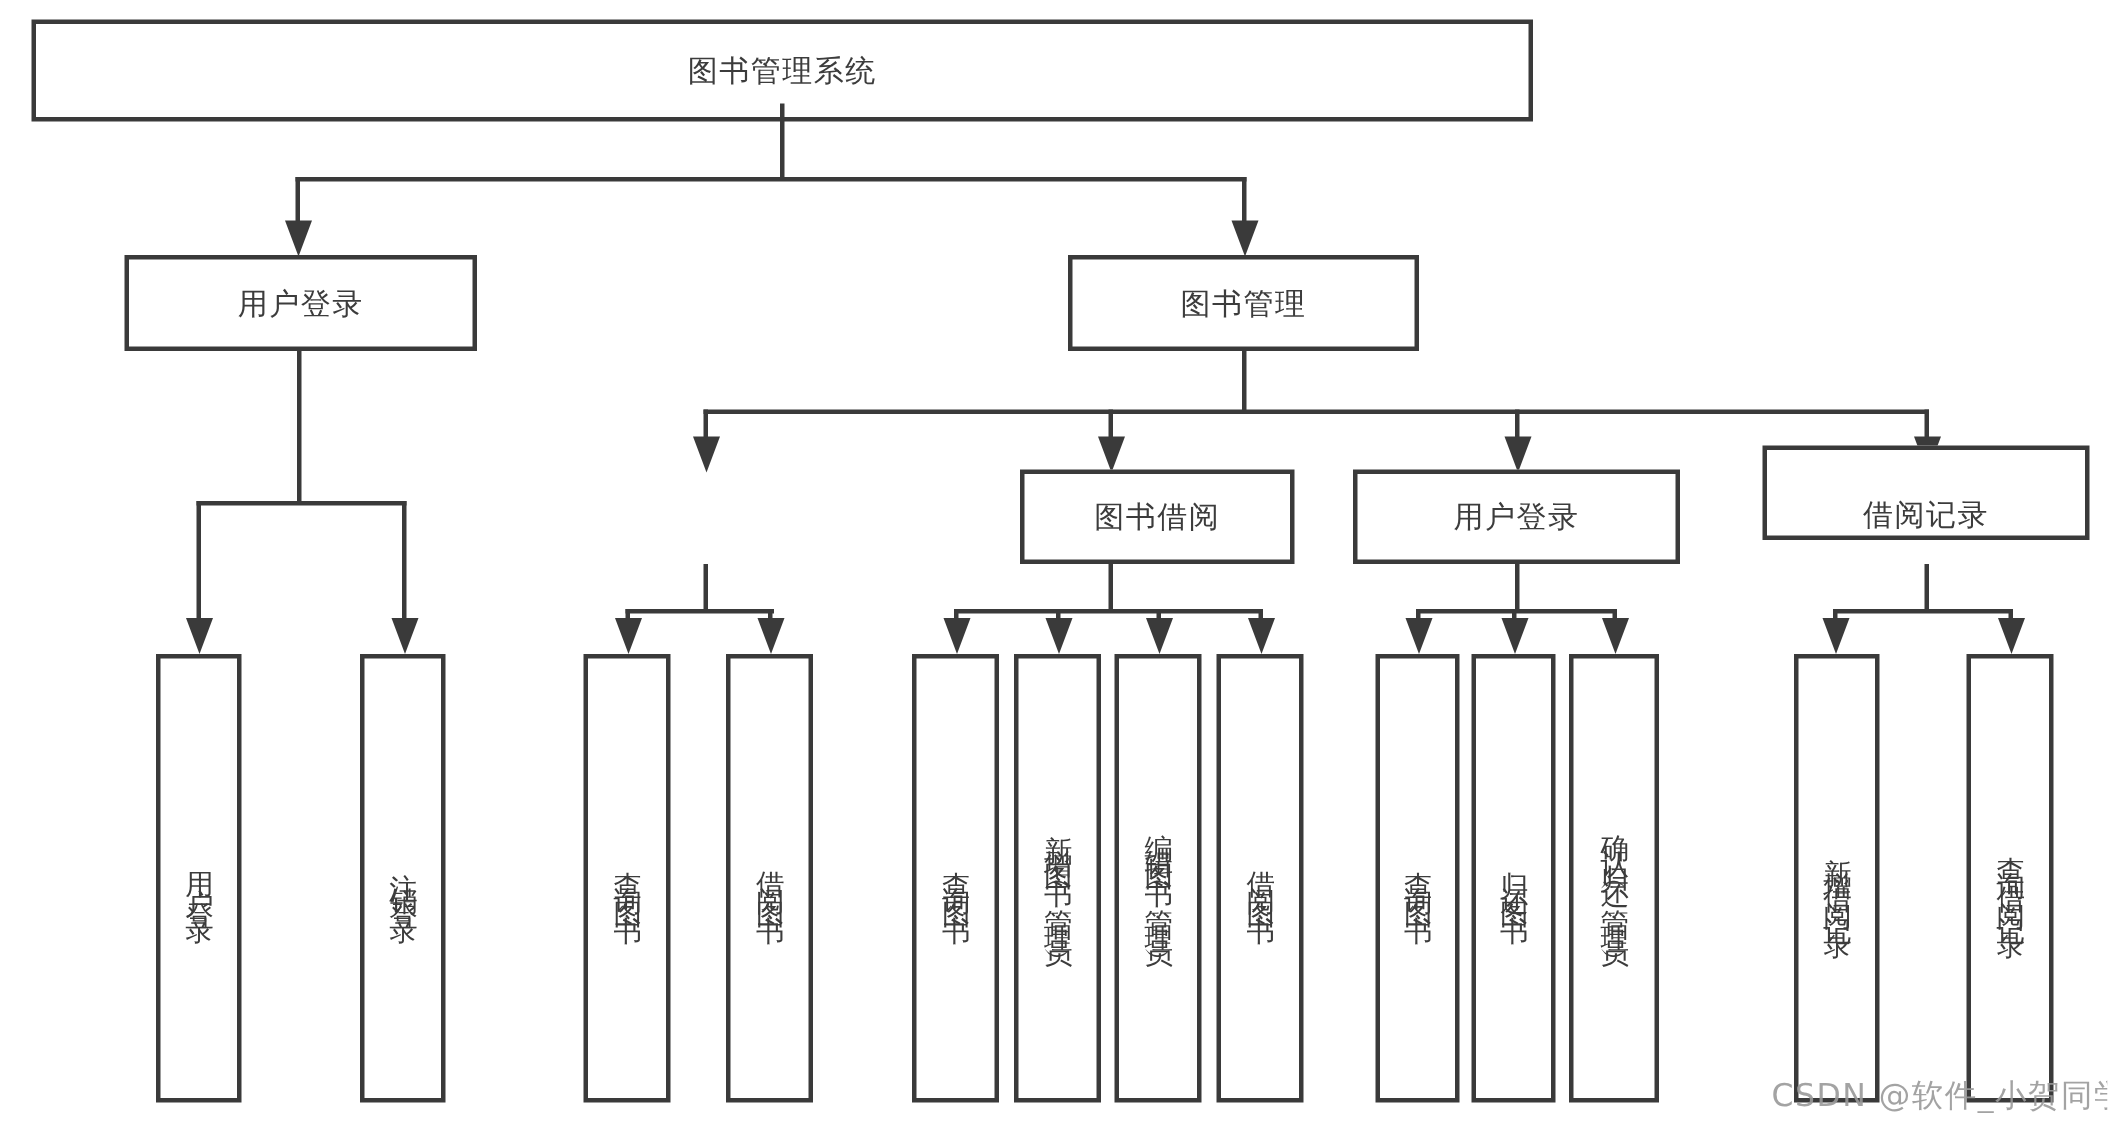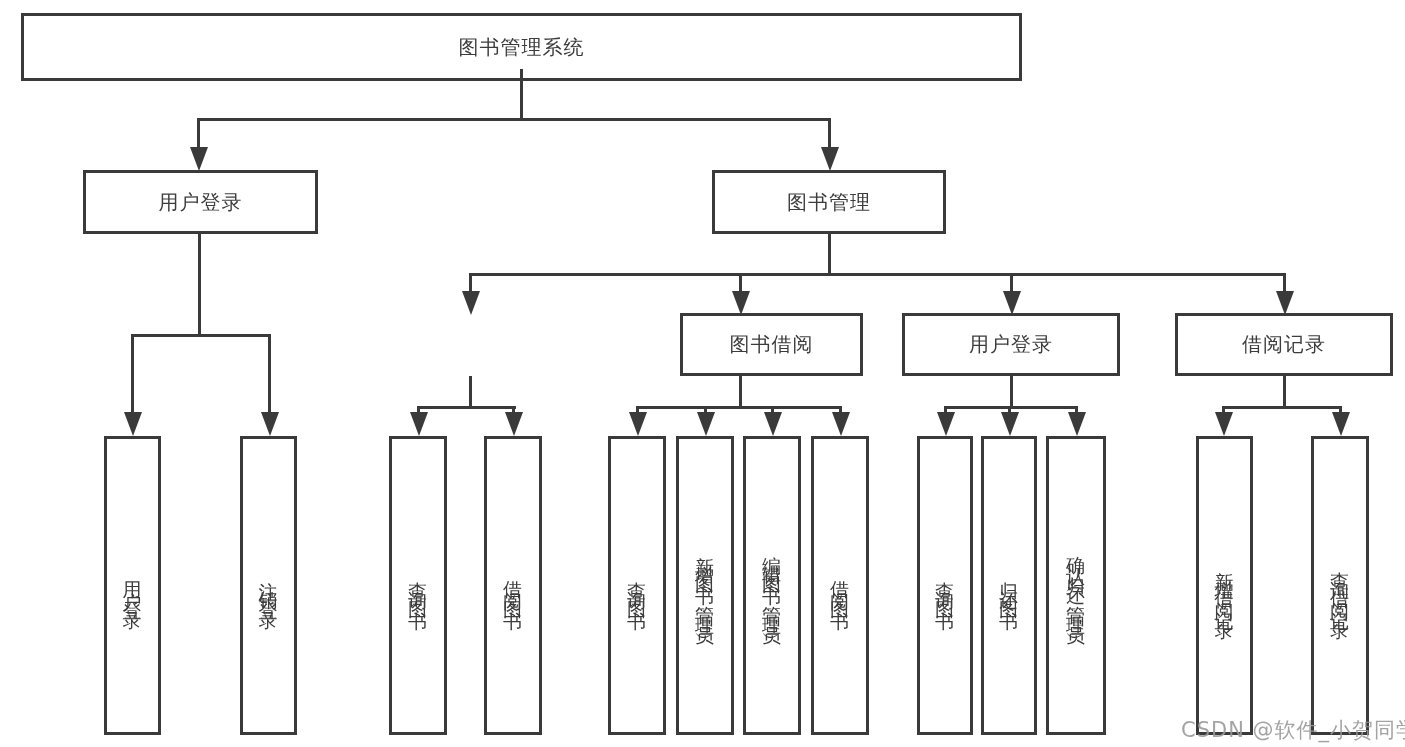--- a/index.html
+++ b/index.html
@@ -100,21 +100,21 @@
   <div class="arrow" style="left:1003px;top:291px;"></div>
   <div class="vline" style="left:1283px;top:273px;height:20px;"></div>
   <div class="arrow" style="left:1276px;top:291px;"></div>
 
   <div class="box" style="left:633px;top:313px;width:183px;height:63px;margin-left:47px;">
     <span>图书借阅</span>
   </div>
   <div class="box" style="left:902px;top:313px;width:218px;height:63px;">
     <span>用户登录</span>
   </div>
-  <div class="box" style="left:1175px;top:313px;width:218px;height:63px;">
+  <div class="box" style="left:1175px;top:297px;width:218px;height:63px;align-items:flex-end;">
     <span>借阅记录</span>
   </div>
 
   <div class="vline" style="left:469px;top:376px;height:30px;"></div>
   <div class="hline" style="left:417px;top:406px;width:99px;"></div>
   <div class="vline" style="left:417px;top:406px;height:10px;"></div>
   <div class="arrow" style="left:410px;top:412px;"></div>
   <div class="vline" style="left:512px;top:406px;height:10px;"></div>
   <div class="arrow" style="left:505px;top:412px;"></div>
 

